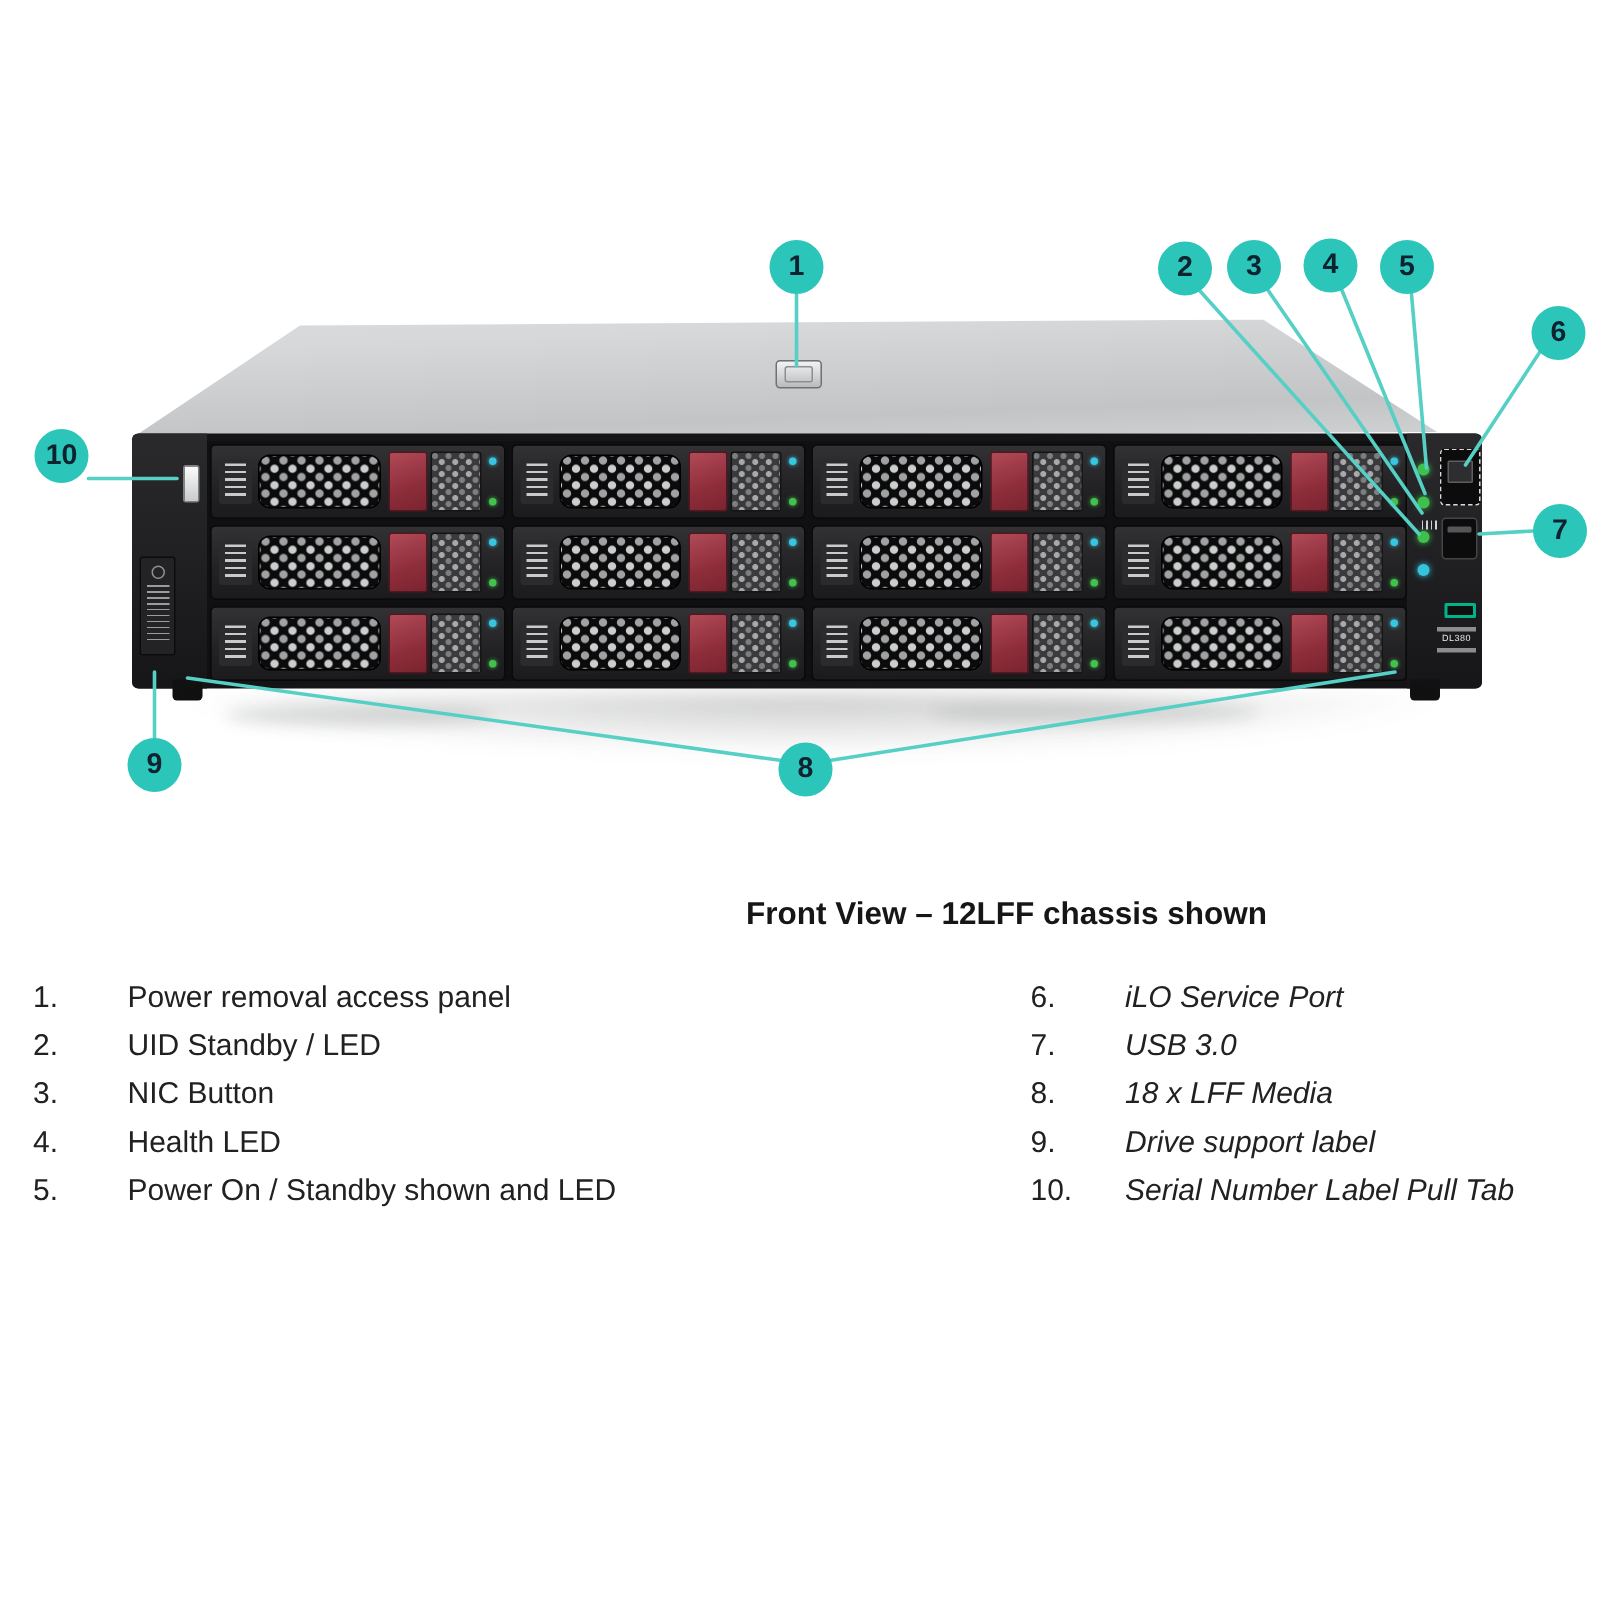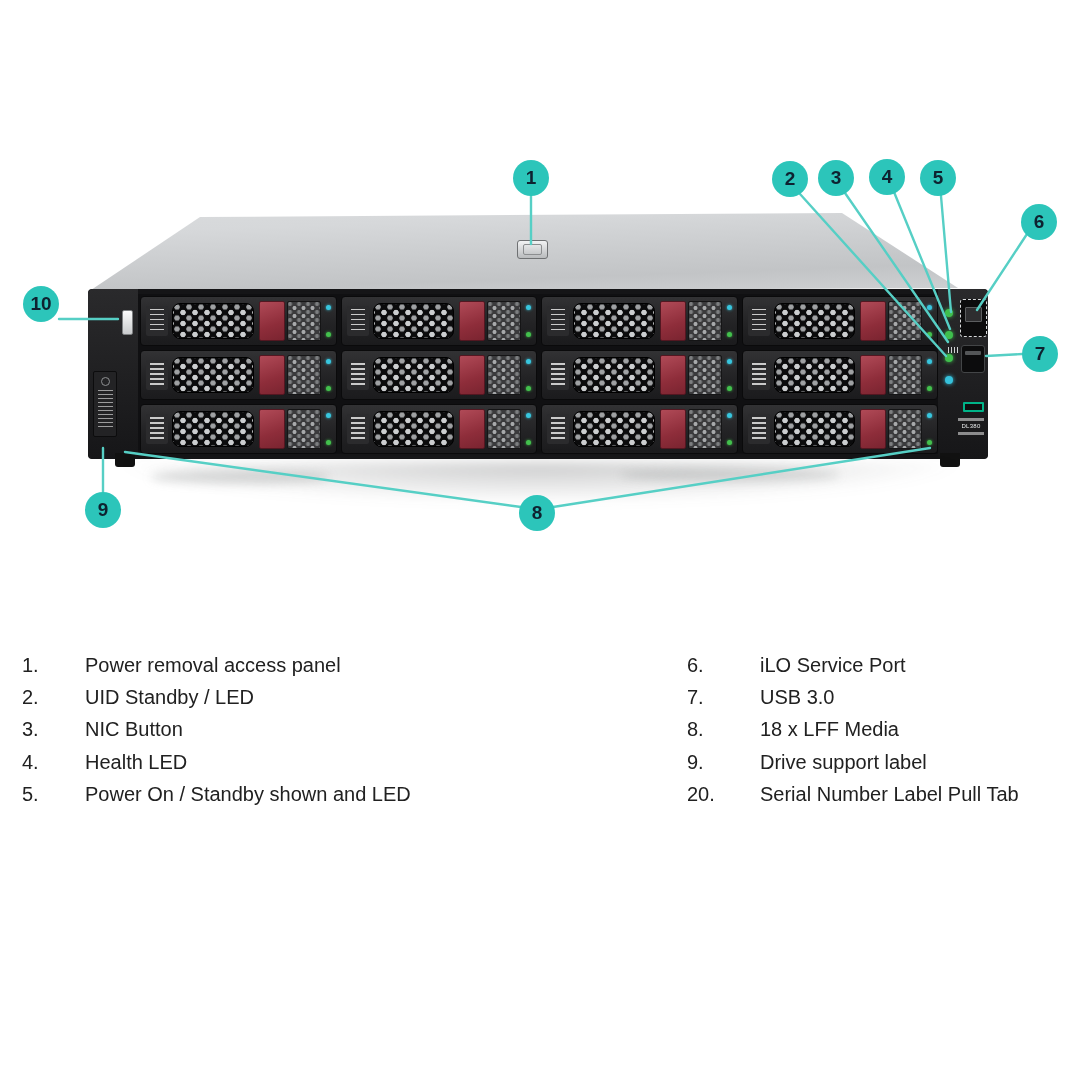--- a/index.html
+++ b/index.html
@@ -78,21 +78,21 @@
 
   
   .fig-title{position:absolute;left:671px;top:598px;transform:translateX(-50%);
        font-size:21px;font-weight:700;color:#161616;white-space:nowrap;}
   .legend-row{position:absolute;font-size:20px;color:#212121;white-space:nowrap;}
   .legend-row .num{position:absolute;left:0;top:0;}
   .legend-row .lab{position:absolute;top:0;}
   .col-l{left:22px;width:600px;}
   .col-l .lab{left:63px;}
   .col-r{left:687px;width:380px;}
-  .col-r .lab{left:73px;}
+  .col-r .lab{left:63px;font-style:italic;}
 </style>
 </head>
 <body>
 
 <div class="canvas">
 
   <div class="server">
     <div class="lid"></div>
     <div class="lid-latch"></div>
 
@@ -303,20 +303,21 @@
   <div class="callout" style="left:772px;top:161px">2</div>
   <div class="callout" style="left:818px;top:160px">3</div>
   <div class="callout" style="left:869px;top:159px">4</div>
   <div class="callout" style="left:920px;top:160px">5</div>
   <div class="callout" style="left:1021px;top:204px">6</div>
   <div class="callout" style="left:1022px;top:336px">7</div>
   <div class="callout" style="left:519px;top:495px">8</div>
   <div class="callout" style="left:85px;top:492px">9</div>
   <div class="callout" style="left:23px;top:286px">10</div>
 
+  <div class="fig-title">Front View – 12LFF chassis shown</div>
 
   <div class="legend-row col-l" style="top:654px">
     <span class="num">1.</span>
     <span class="lab">Power removal access panel</span>
   </div>
   <div class="legend-row col-l" style="top:686px">
     <span class="num">2.</span>
     <span class="lab">UID Standby / LED</span>
   </div>
   <div class="legend-row col-l" style="top:718px">
@@ -342,17 +343,17 @@
   </div>
   <div class="legend-row col-r" style="top:718px">
     <span class="num">8.</span>
     <span class="lab">18 x LFF Media</span>
   </div>
   <div class="legend-row col-r" style="top:751px">
     <span class="num">9.</span>
     <span class="lab">Drive support label</span>
   </div>
   <div class="legend-row col-r" style="top:783px">
-    <span class="num">20.</span>
+    <span class="num">10.</span>
     <span class="lab">Serial Number Label Pull Tab</span>
   </div>
 
 </div>
 
 </body></html>

